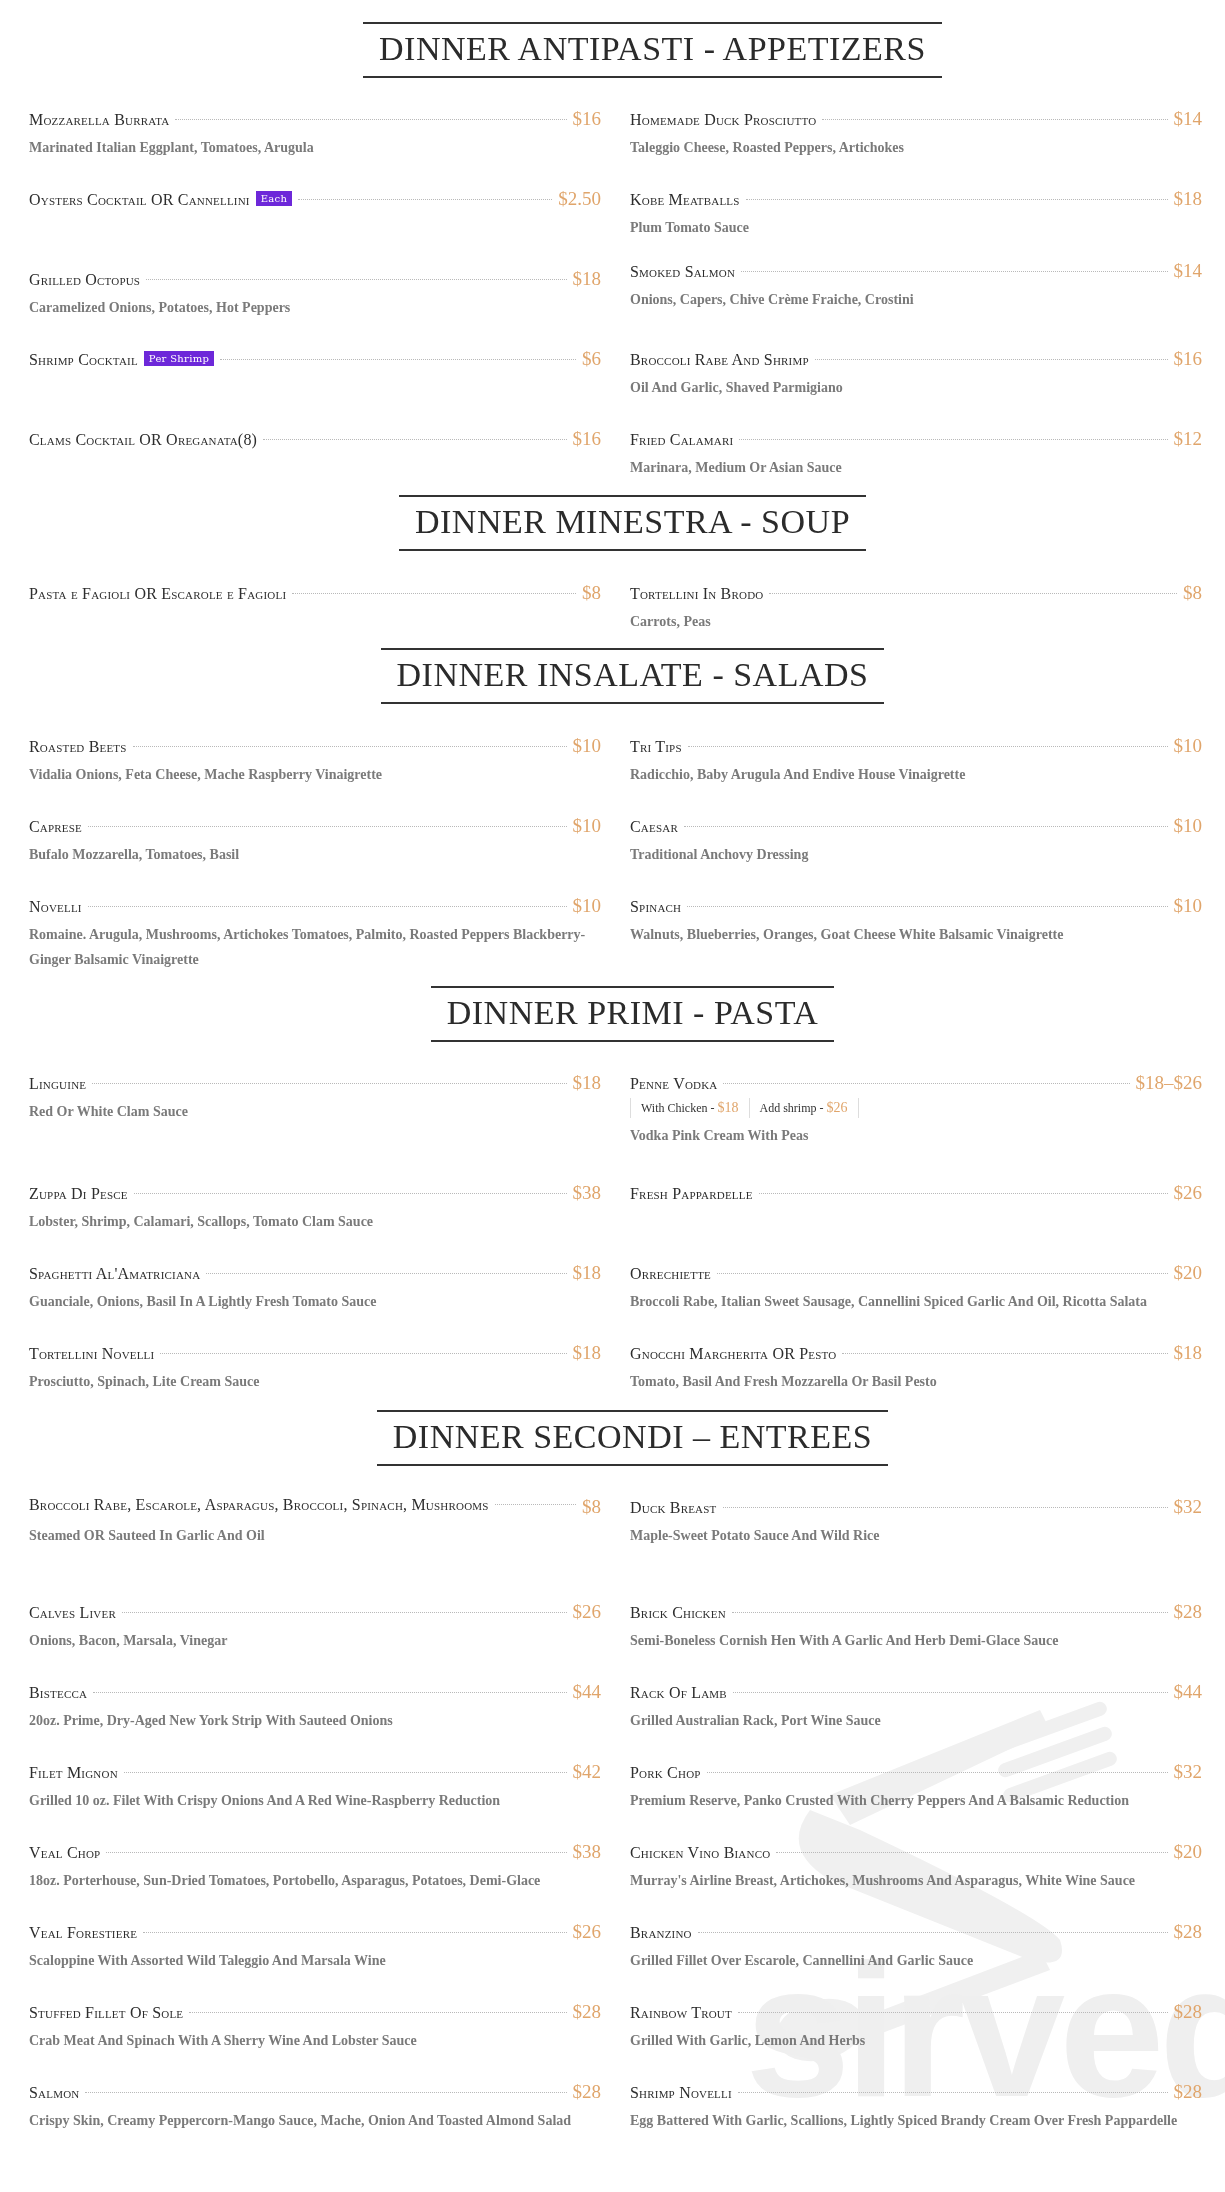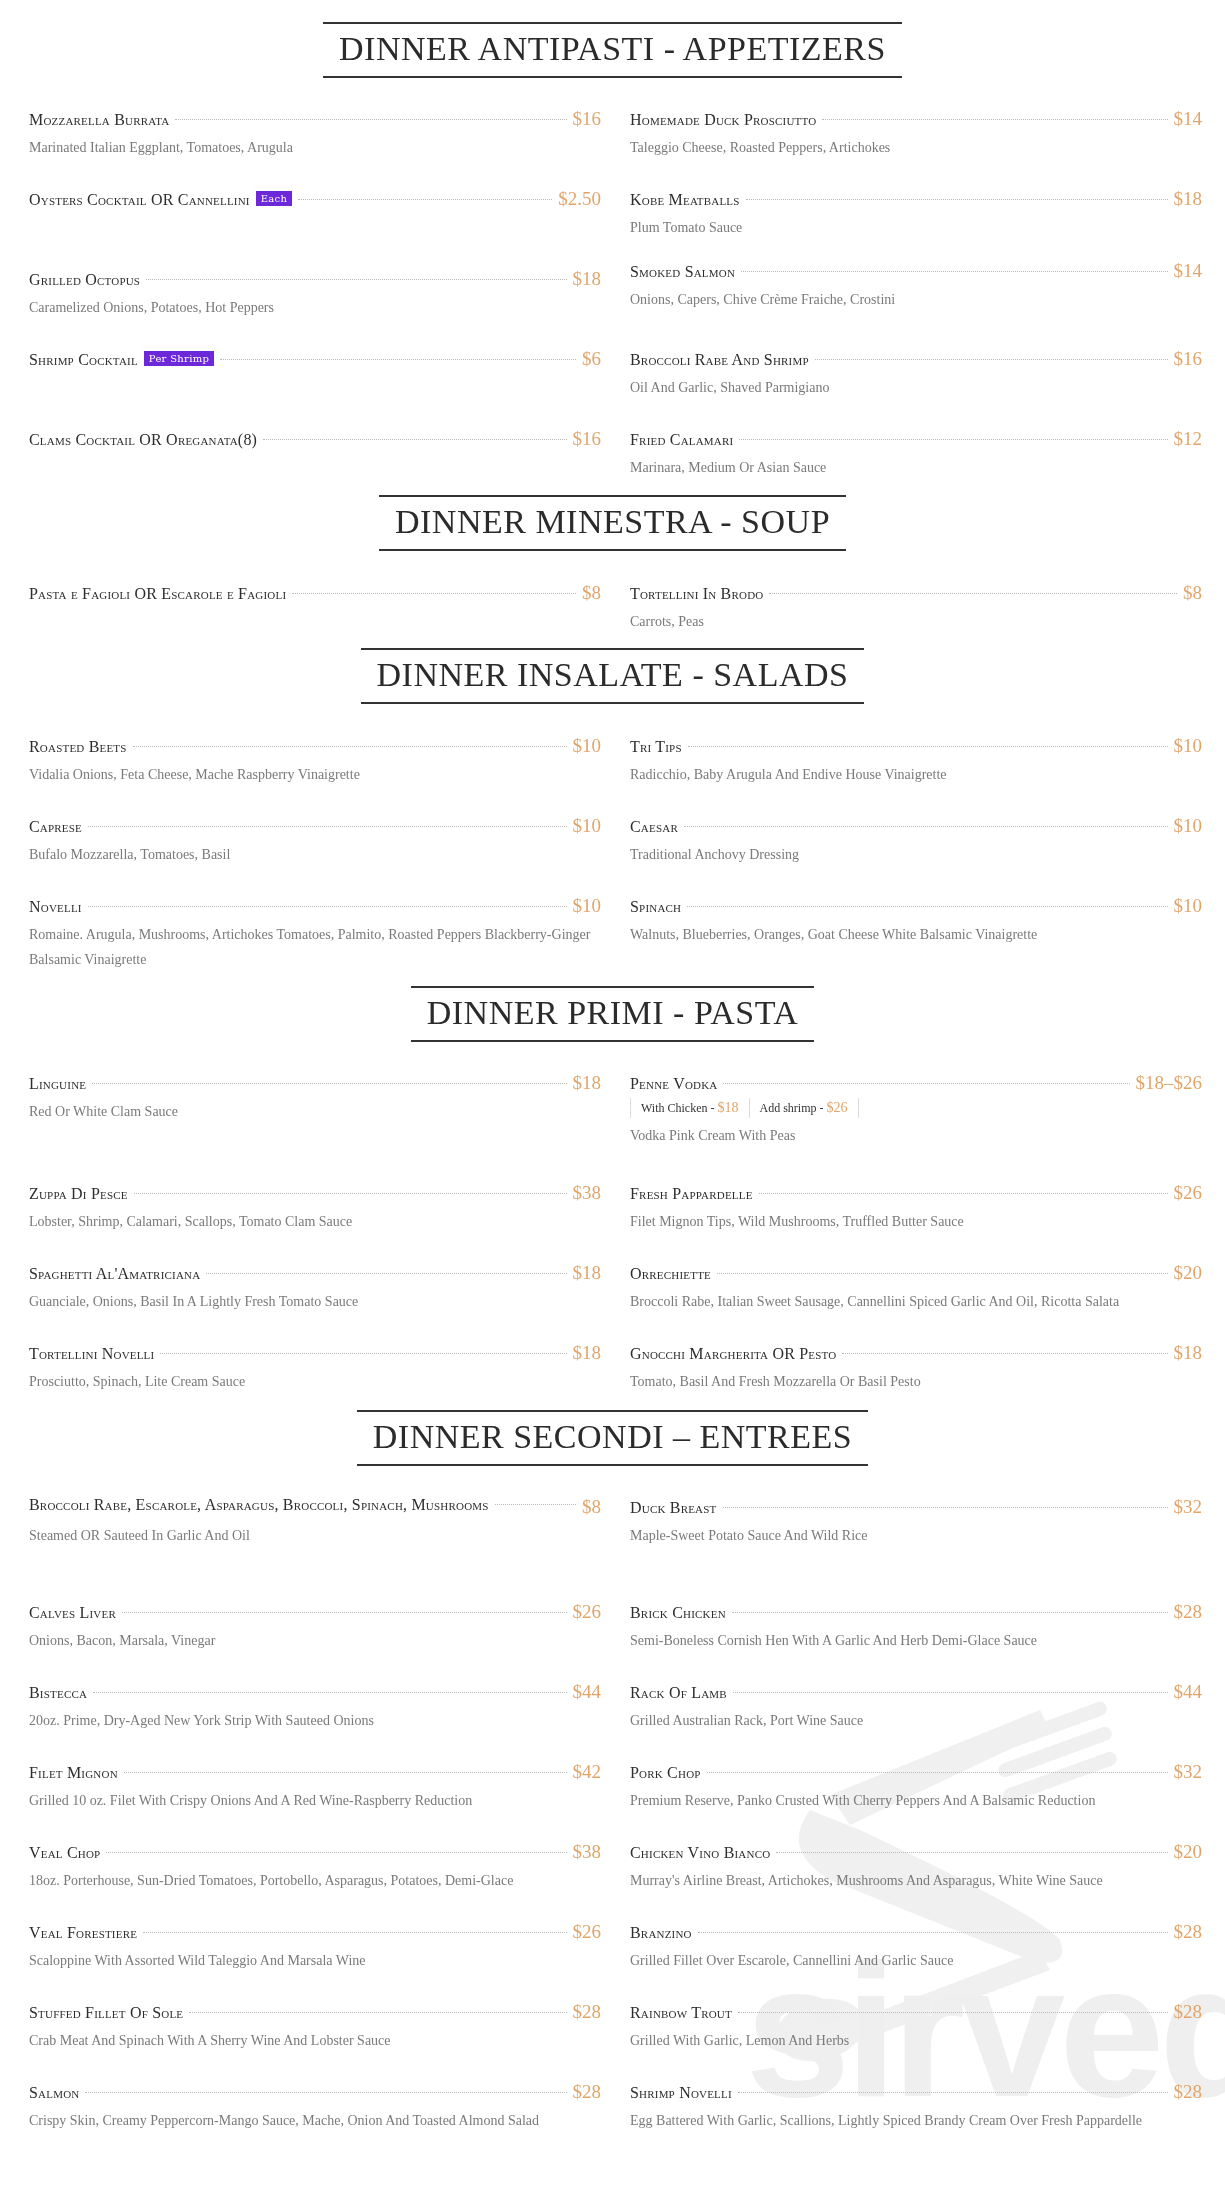--- a/index.html
+++ b/index.html
@@ -2,21 +2,21 @@
 <html><head>
 <meta charset="utf-8">
 <style>
   * { box-sizing: border-box; margin: 0; padding: 0; }
   html, body { width: 1225px; height: 2192px; background: #ffffff; overflow: hidden; }
   body { position: relative; font-family: "Liberation Serif", "DejaVu Serif", serif; color: #2d2d2d; }
 
   .watermark { position: absolute; left: 740px; top: 1700px; width: 470px; height: 440px; pointer-events: none; z-index: 0; }
   .watermark-text { position: absolute; left: 745px; top: 1935px; font-family: "Liberation Sans", sans-serif; font-weight: bold; font-size: 190px; letter-spacing: -6px; color: #efefef; line-height: 1; z-index: 0; pointer-events: none; }
 
-  .section { position: absolute; left: 0; width: 1225px; z-index: 1; }
+  .section { position: absolute; left: 0; width: 1225px; z-index: 1; padding-left: 40px; }
   .section-header { display: flex; justify-content: center; }
   .section-title {
     display: inline-block;
     border-top: 2px solid #333;
     border-bottom: 2px solid #333;
     font-size: 34px;
     letter-spacing: 0.5px;
     font-weight: normal;
     color: #2b2b2b;
     padding: 5px 16px 6px 16px;
@@ -49,21 +49,21 @@
     display: inline-block;
     background: #6d28d9;
     color: #fff;
     font-size: 10px;
     font-family: "DejaVu Serif", serif;
     padding: 2px 5px;
     margin-left: 6px;
     transform: translateY(-3px);
     letter-spacing: 0.3px;
   }
-  .desc { font-size: 14px; color: #7a7a7a; margin-top: 5px; line-height: 25px; }
+  .desc { font-size: 14px; color: #7a7a7a; margin-top: 5px; line-height: 25px; font-weight: bold; }
 
   .options { display: flex; margin-top: 4px; margin-bottom: 2px; }
   .option { font-size: 12px; color: #333; padding: 2px 10px; border-left: 1px solid #ddd; }
   .option:last-child { border-right: 1px solid #ddd; }
   .option .opt-price { color: #e0a56b; font-size: 14px; }
 </style>
 </head>
 <body>
 
 <svg class="watermark" viewBox="0 0 470 440">
@@ -296,21 +296,20 @@
       <div class="option"><span>Add shrimp</span> - <span class="opt-price">$26</span></div>
     </div>
     <div class="desc">Vodka Pink Cream With Peas</div>
   </div>
   <div class="item right" style="top:1182px">
     <div class="item-row">
         <span class="item-name">Fresh Pappardelle</span>
         <span class="dots"></span>
         <span class="price">$26</span>
       </div>
-    <div class="desc">Filet Mignon Tips, Wild Mushrooms, Truffled Butter Sauce</div>
   </div>
   <div class="item right" style="top:1262px">
     <div class="item-row">
         <span class="item-name">Orrechiette</span>
         <span class="dots"></span>
         <span class="price">$20</span>
       </div>
     <div class="desc">Broccoli Rabe, Italian Sweet Sausage, Cannellini Spiced Garlic And Oil, Ricotta Salata</div>
   </div>
   <div class="item right" style="top:1342px">

